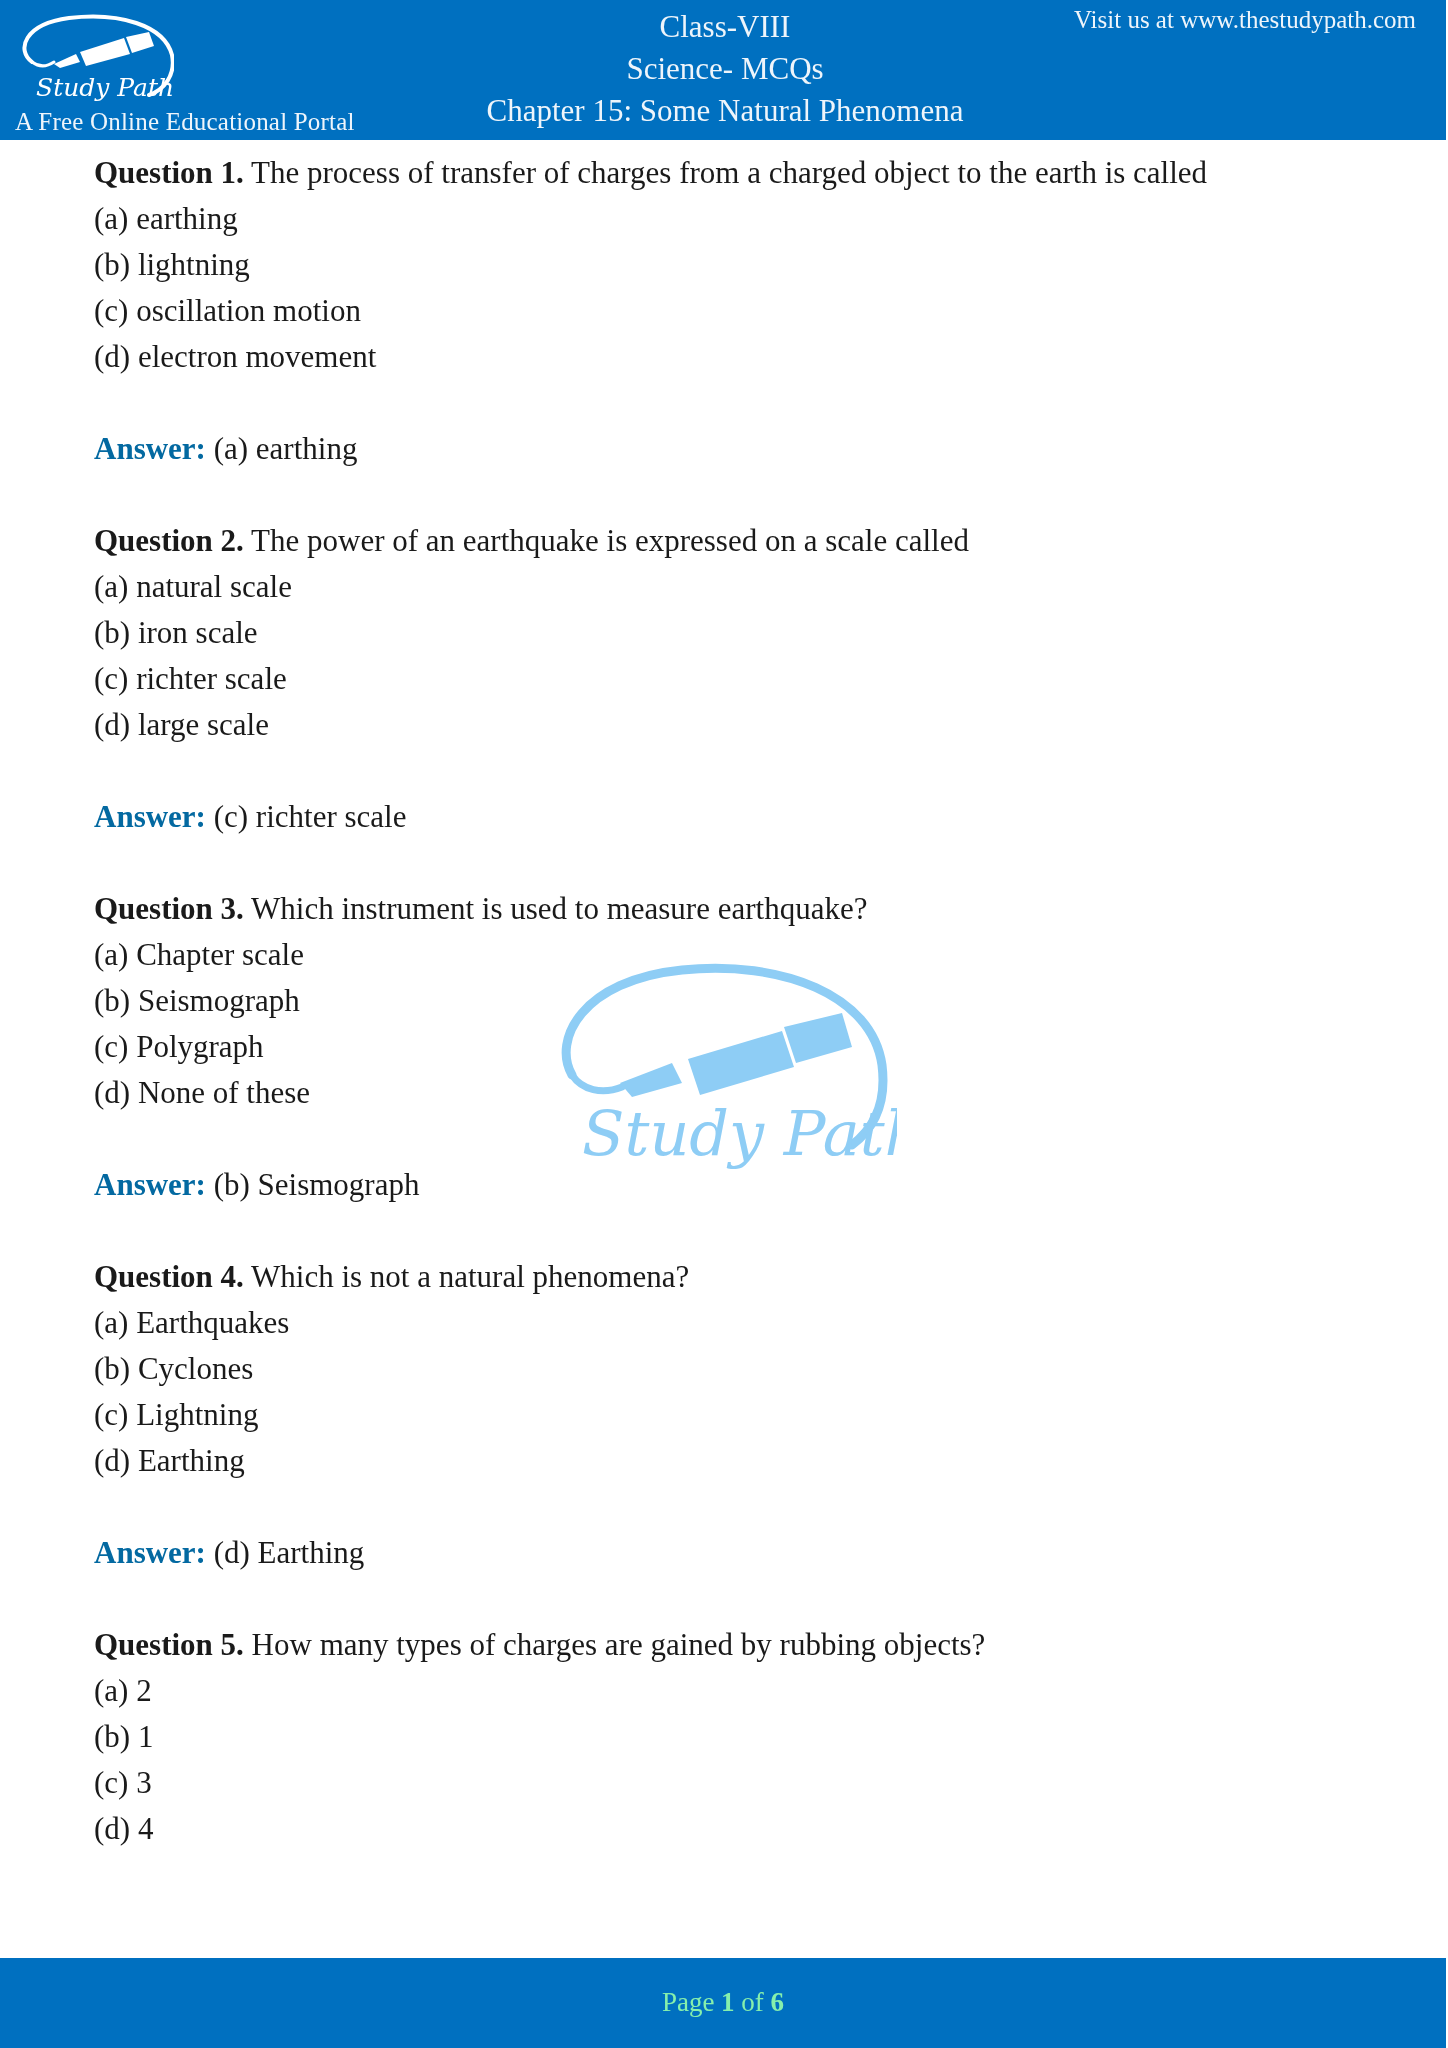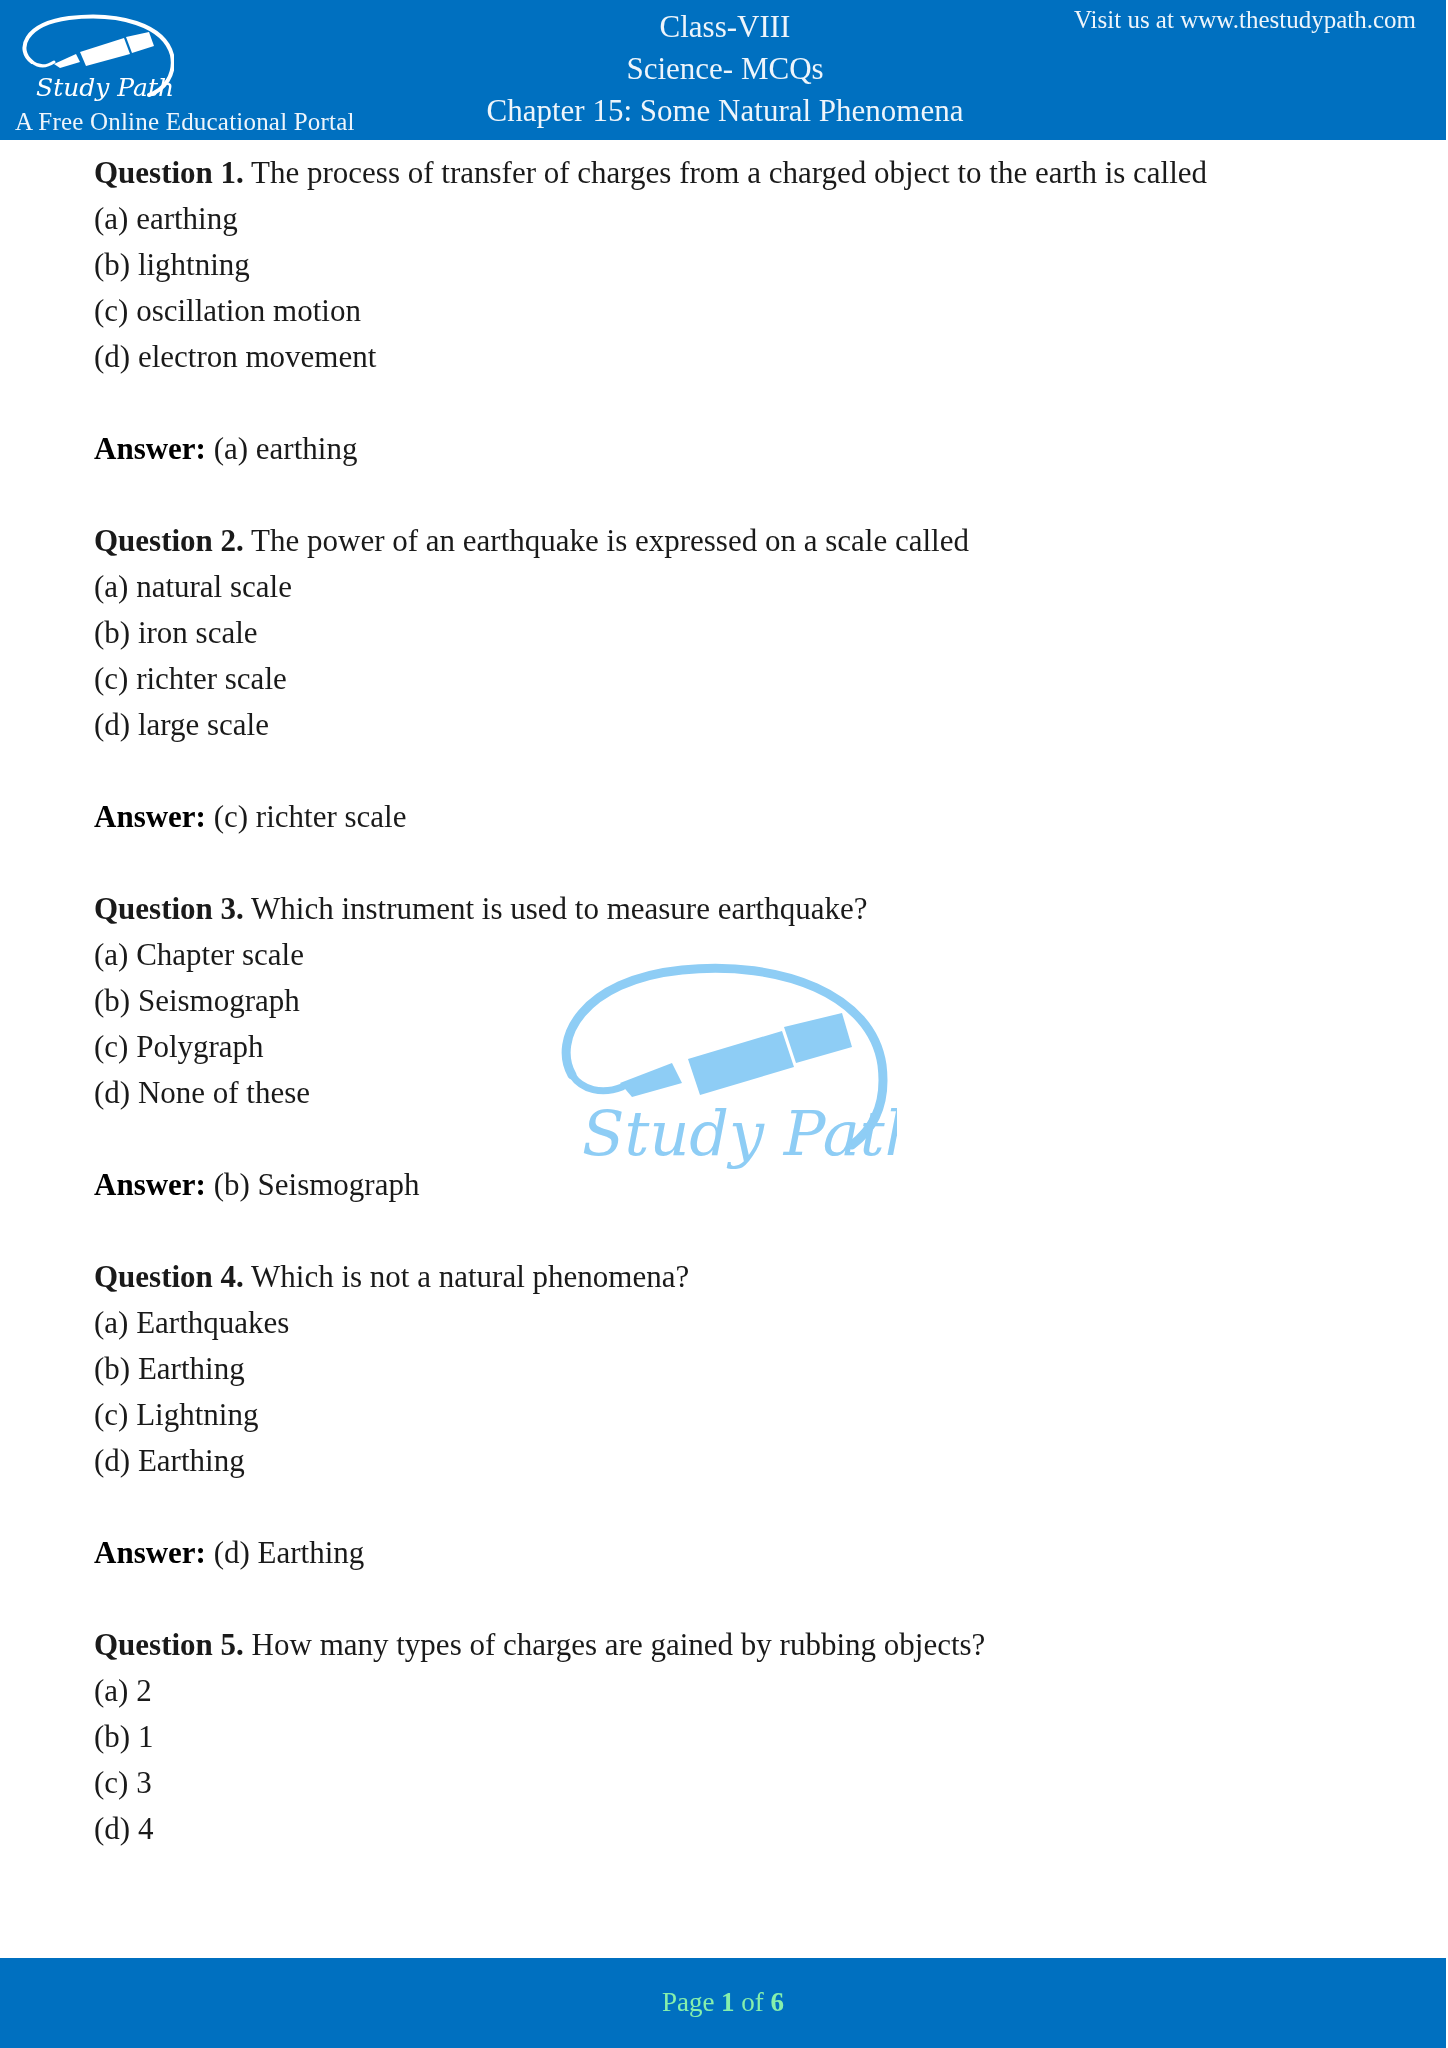--- a/index.html
+++ b/index.html
@@ -66,21 +66,21 @@
       width: 1300px;
       font-family: "Liberation Serif", serif;
       font-size: 31px;
       line-height: 46px;
     }
     .q-block { margin: 6px; }
     .q-line { margin: 0; }
     .q-label { font-weight: bold; }
     .option { margin: 0; }
     .answer { margin-top: 46px; margin-bottom: 46px; }
-    .answer-label { color: #000000; font-weight: bold; }
+    .answer-label { color: #0369a1; font-weight: bold; }
     .watermark {
       position: absolute;
       left: 552px;
       top: 955px;
       width: 345px;
       height: 220px;
       opacity: 1;
       pointer-events: none;
     }
     .footer {
@@ -176,21 +176,21 @@
       <span>(b) Seismograph</span>
     </div>
   </div>
 
   <div class="q-block">
     <div class="q-line">
       <span class="q-label">Question 4.</span>
       <span>Which is not a natural phenomena?</span>
     </div>
     <div class="option">(a) Earthquakes</div>
-    <div class="option">(b) Earthing</div>
+    <div class="option">(b) Cyclones</div>
     <div class="option">(c) Lightning</div>
     <div class="option">(d) Earthing</div>
     <div class="answer">
       <span class="answer-label">Answer:</span>
       <span>(d) Earthing</span>
     </div>
   </div>
 
   <div class="q-block">
     <div class="q-line">

